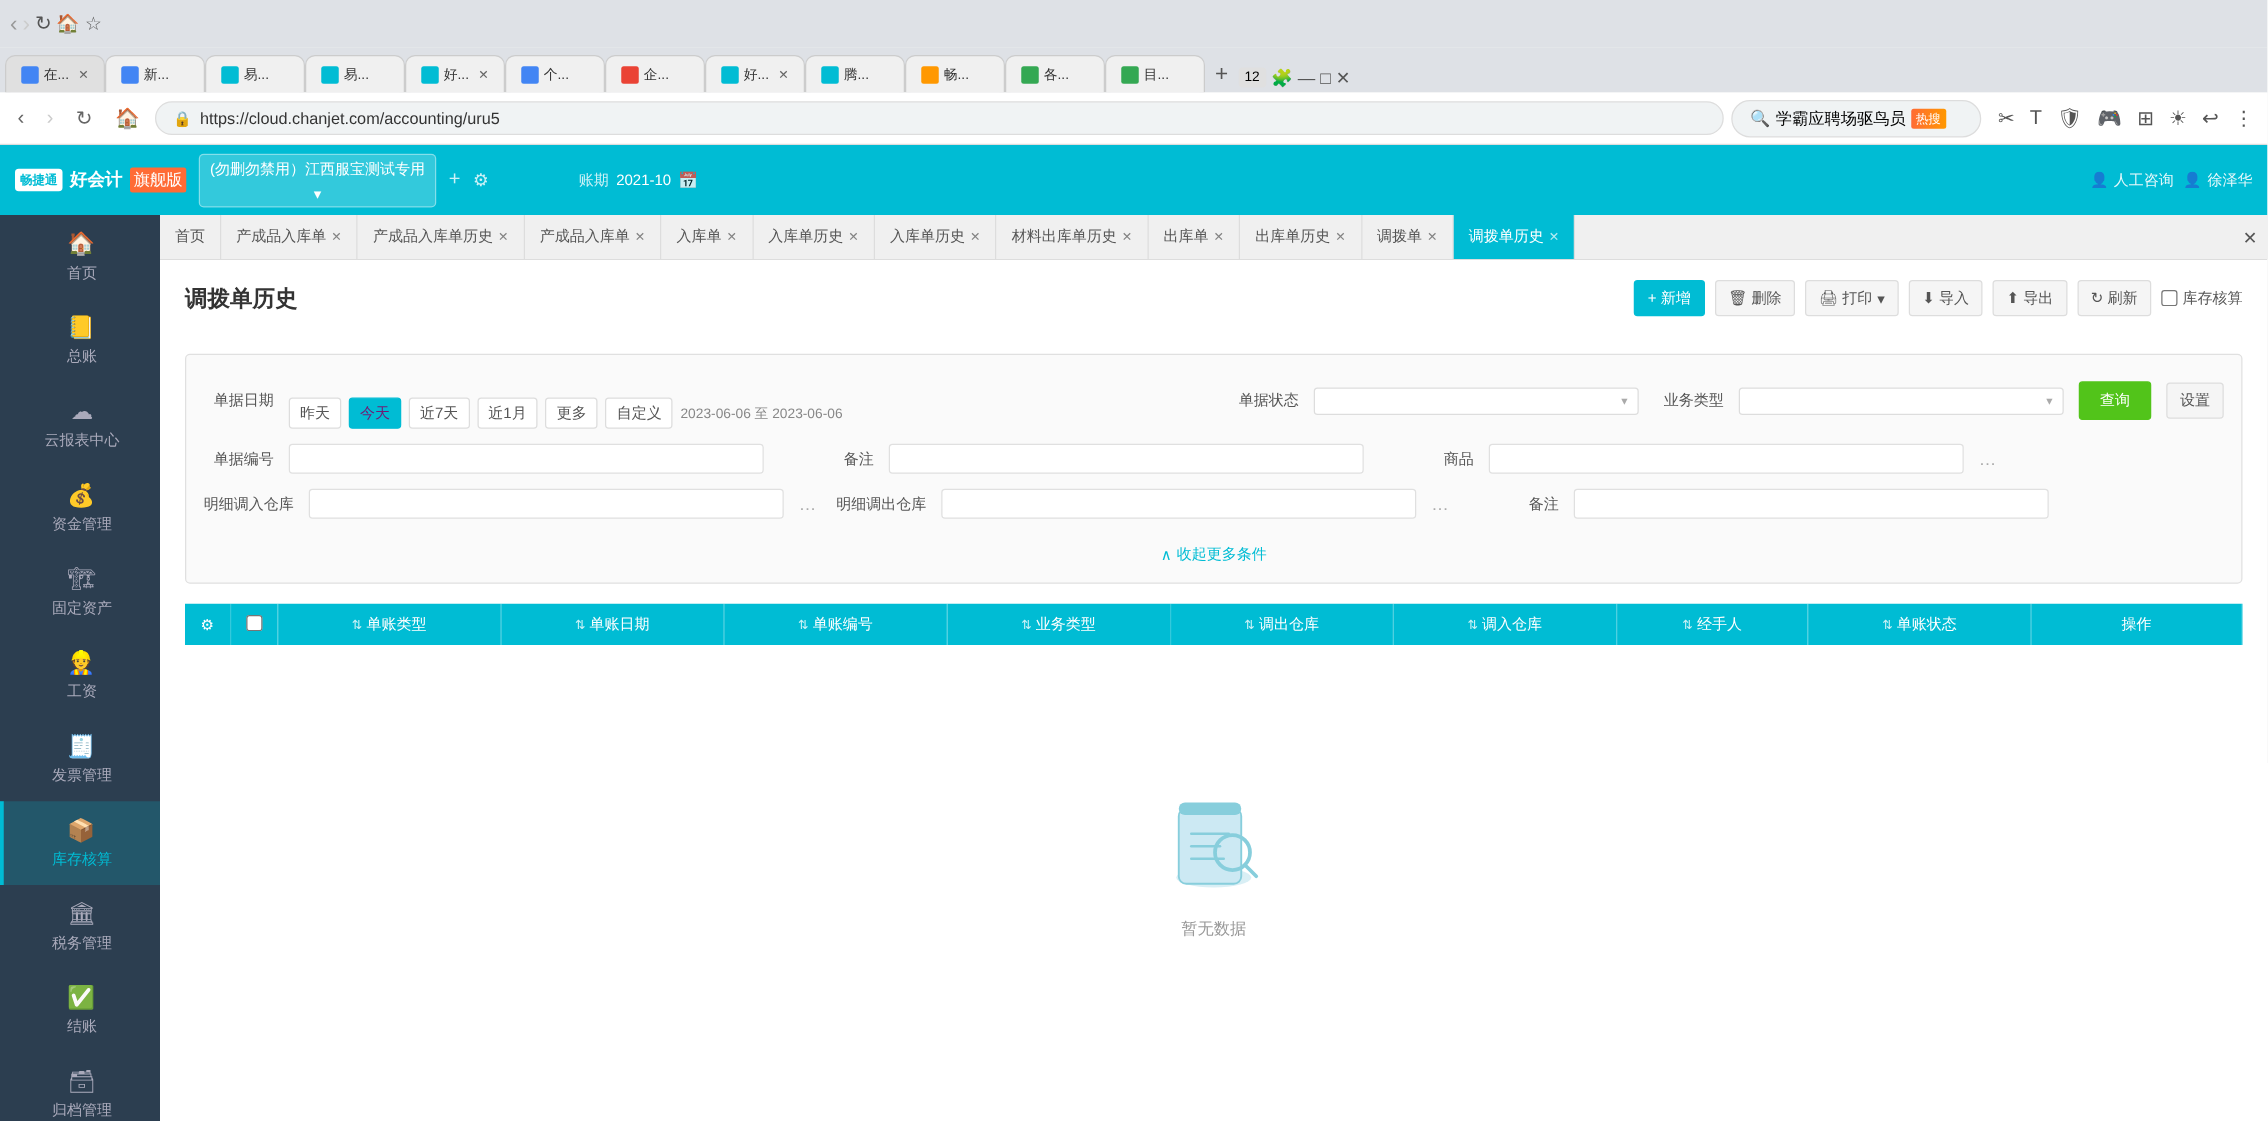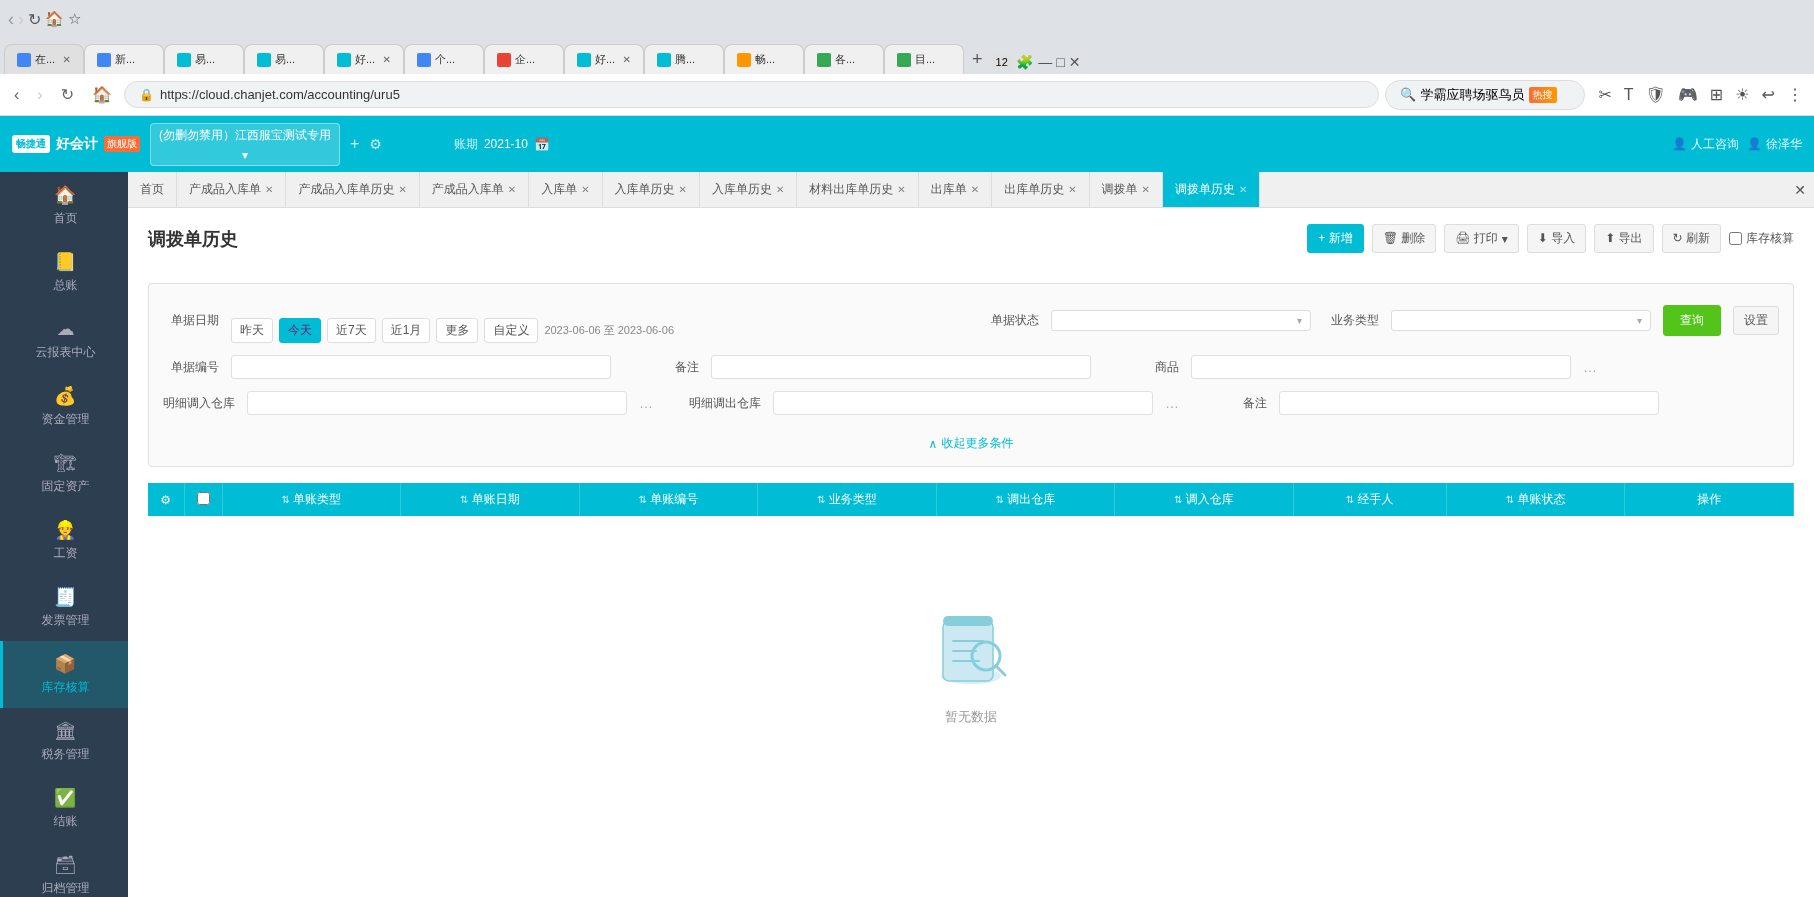--- a/index.html
+++ b/index.html
@@ -28,21 +28,21 @@
     .toolbar-icon { font-size: 16px; color: #555; cursor: pointer; padding: 3px; }
 
     
     .app-wrapper { display: flex; height: calc(100vh - 116px); }
 
     
     .app-topbar { background: #00bcd4; height: 56px; display: flex; align-items: center; padding: 0 12px; gap: 10px; color: white; }
     .app-logo { display: flex; align-items: center; gap: 6px; }
     .logo-box { background: white; color: #00bcd4; font-size: 10px; font-weight: bold; padding: 2px 4px; border-radius: 3px; }
     .app-name { font-size: 14px; font-weight: bold; color: white; }
-    .version-tag { background: #ff6b35; color: white; font-size: 10px; padding: 1px 3px; border-radius: 2px; font-family: Liberation Serif, serif; }
+    .version-tag { background: #ff6b35; color: white; font-size: 13px; padding: 1px 3px; border-radius: 2px; font-family: Liberation Serif, serif; }
     .company-selector { background: rgba(255,255,255,0.2); border: 1px solid rgba(255,255,255,0.4); border-radius: 4px; padding: 3px 8px; color: white; font-size: 12px; cursor: pointer; display: flex; align-items: center; gap: 4px; flex-direction: column; }
     .period-label { color: rgba(255,255,255,0.8); font-size: 12px; margin-left: 10px; padding-left: 40px; }
     .period-value { color: white; font-size: 12px; }
 
     
     .sidebar { width: 128px; background: #2c3e50; flex-shrink: 0; display: flex; flex-direction: column; }
     .sidebar-item { display: flex; flex-direction: column; align-items: center; padding: 12px 0; cursor: pointer; color: #aab; font-size: 12px; gap: 4px; border-left: 3px solid transparent; }
     .sidebar-item.active { background: rgba(0,188,212,0.2); border-left-color: #00bcd4; color: #00bcd4; }
     .sidebar-icon { font-size: 18px; }
 
@@ -82,21 +82,21 @@
     .collapse-row { display: flex; justify-content: center; padding: 8px 0 0; }
     .collapse-btn { color: #00bcd4; font-size: 12px; cursor: pointer; display: flex; align-items: center; gap: 4px; }
 
     
     .data-table { width: 100%; border-collapse: collapse; }
     .data-table thead tr { background: #00bcd4; }
     .data-table th { color: white; font-size: 12px; font-weight: normal; padding: 8px 12px; text-align: center; cursor: pointer; white-space: nowrap; border-right: 1px solid rgba(255,255,255,0.2); }
     .sort-icon { font-size: 10px; opacity: 0.8; }
 
     
-    .empty-state { display: flex; flex-direction: column; align-items: center; justify-content: center; padding: 80px 0; }
+    .empty-state { display: flex; flex-direction: column; align-items: center; justify-content: center; padding: 80px 0; margin-top: 26px; }
     .empty-icon { width: 100px; height: 100px; margin-bottom: 12px; }
     .empty-text { color: #999; font-size: 13px; }
 
     
     ::-webkit-scrollbar { width: 6px; height: 6px; }
     ::-webkit-scrollbar-track { background: #f1f1f1; }
     ::-webkit-scrollbar-thumb { background: #ccc; border-radius: 3px; }
 
     .filter-input-box { border: 1px solid #e0e0e0; border-radius: 3px; padding: 4px 8px; font-size: 12px; flex: 1; max-width: 380px; background: white; }
     
@@ -401,21 +401,21 @@
           <span class="filter-label" style="margin-left:20px;">商品</span>
           <input class="filter-input-box" type="text" style="width: 200px;">
           <span class="filter-dots">…</span>
         </div>
 
         <div class="filter-row">
           <span class="filter-label">明细调入仓库</span>
           <input class="filter-input-box" type="text" style="width: 350px;">
           <span class="filter-dots">…</span>
 
-          <span class="filter-label" style="margin-left:24px;">明细调出仓库</span>
+          <span class="filter-label" style="margin-left:4px;">明细调出仓库</span>
           <input class="filter-input-box" type="text" style="width: 350px;">
           <span class="filter-dots">…</span>
 
           <span class="filter-label" style="margin-left:20px;">备注</span>
           <input class="filter-input-box" type="text" style="width: 200px;">
         </div>
 
         <div class="collapse-row">
           <span class="collapse-btn">
             <span>∧</span>

